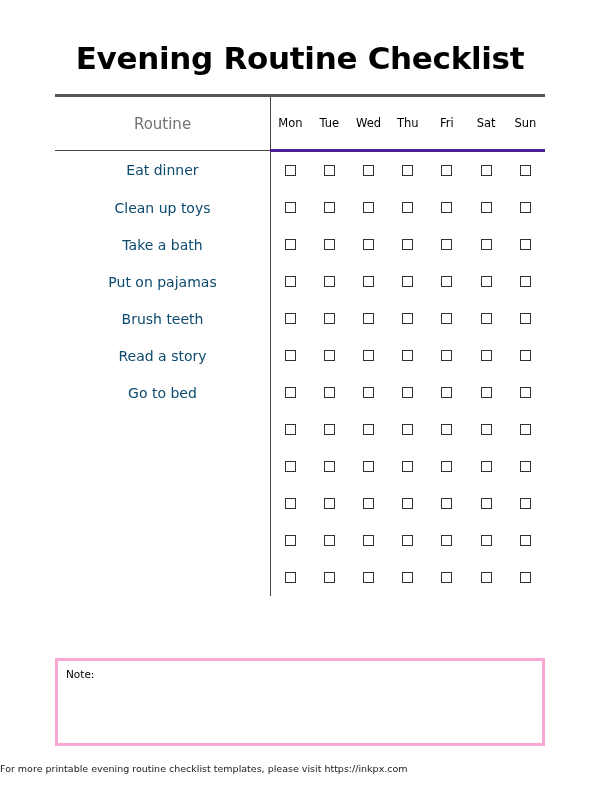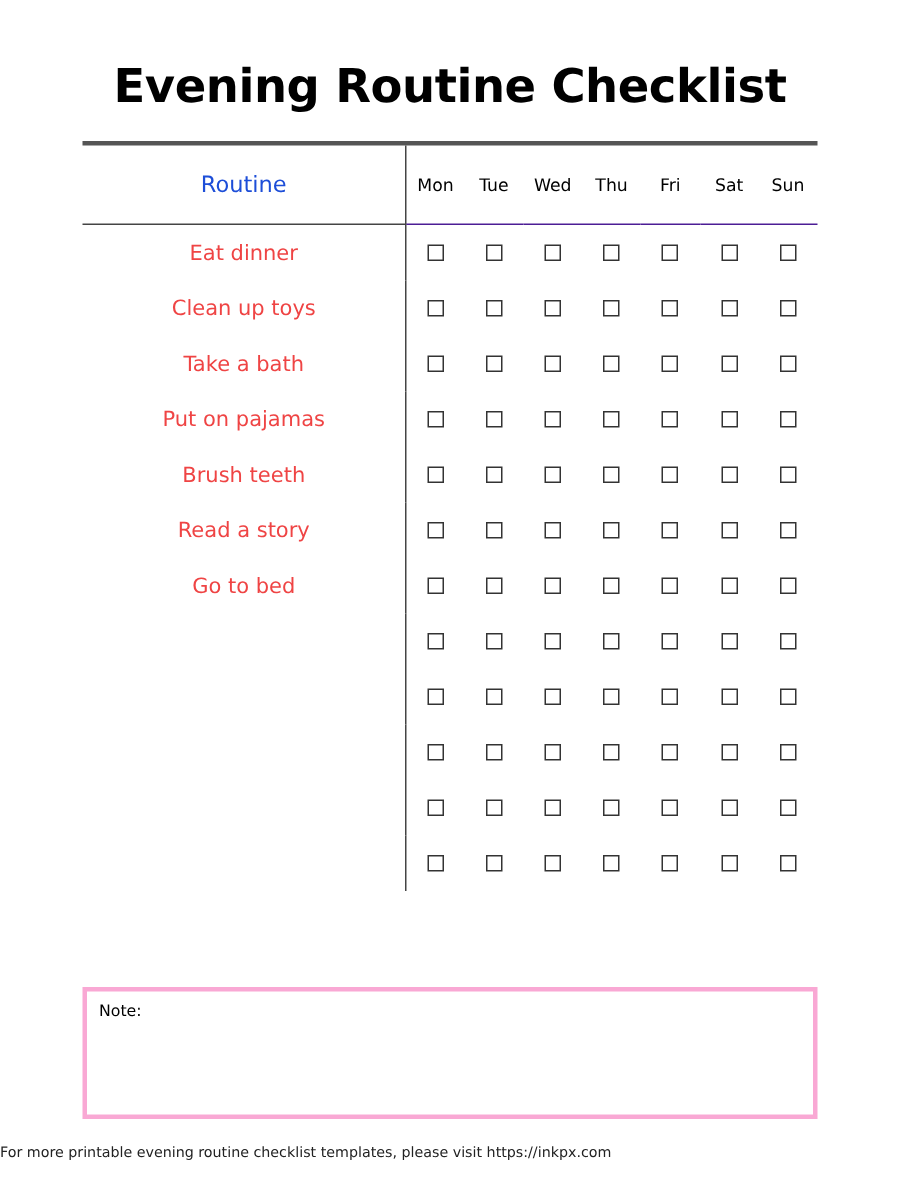--- a/index.html
+++ b/index.html
@@ -47,36 +47,36 @@
     text-align: center;
     vertical-align: middle;
   }
   th.routine-head {
     width: 215px;
     font-size: 15px;
     font-weight: normal;
     height: 52px;
     border-right: 1px solid #444444;
     border-bottom: 1px solid #444444;
-    color: #1d4ed8;
+    color: #737373;
     margin-top: 14px;
   }
   th.day-head {
     font-size: 11.5px;
     font-weight: normal;
     height: 52px;
-    border-bottom: 1px solid #4c1d95;
+    border-bottom: 3px solid #4c1d95;
     color: #000000;
   }
   td.routine-cell {
     width: 215px;
     height: 37px;
     font-size: 14px;
     border-right: 1px solid #444444;
-    color: #ef4444;
+    color: #0c4a6e;
   }
   td.box-cell {
     height: 37px;
   }
   .chk {
     display: inline-block;
     width: 11px;
     height: 11px;
     border: 1px solid #333333;
     box-sizing: border-box;

